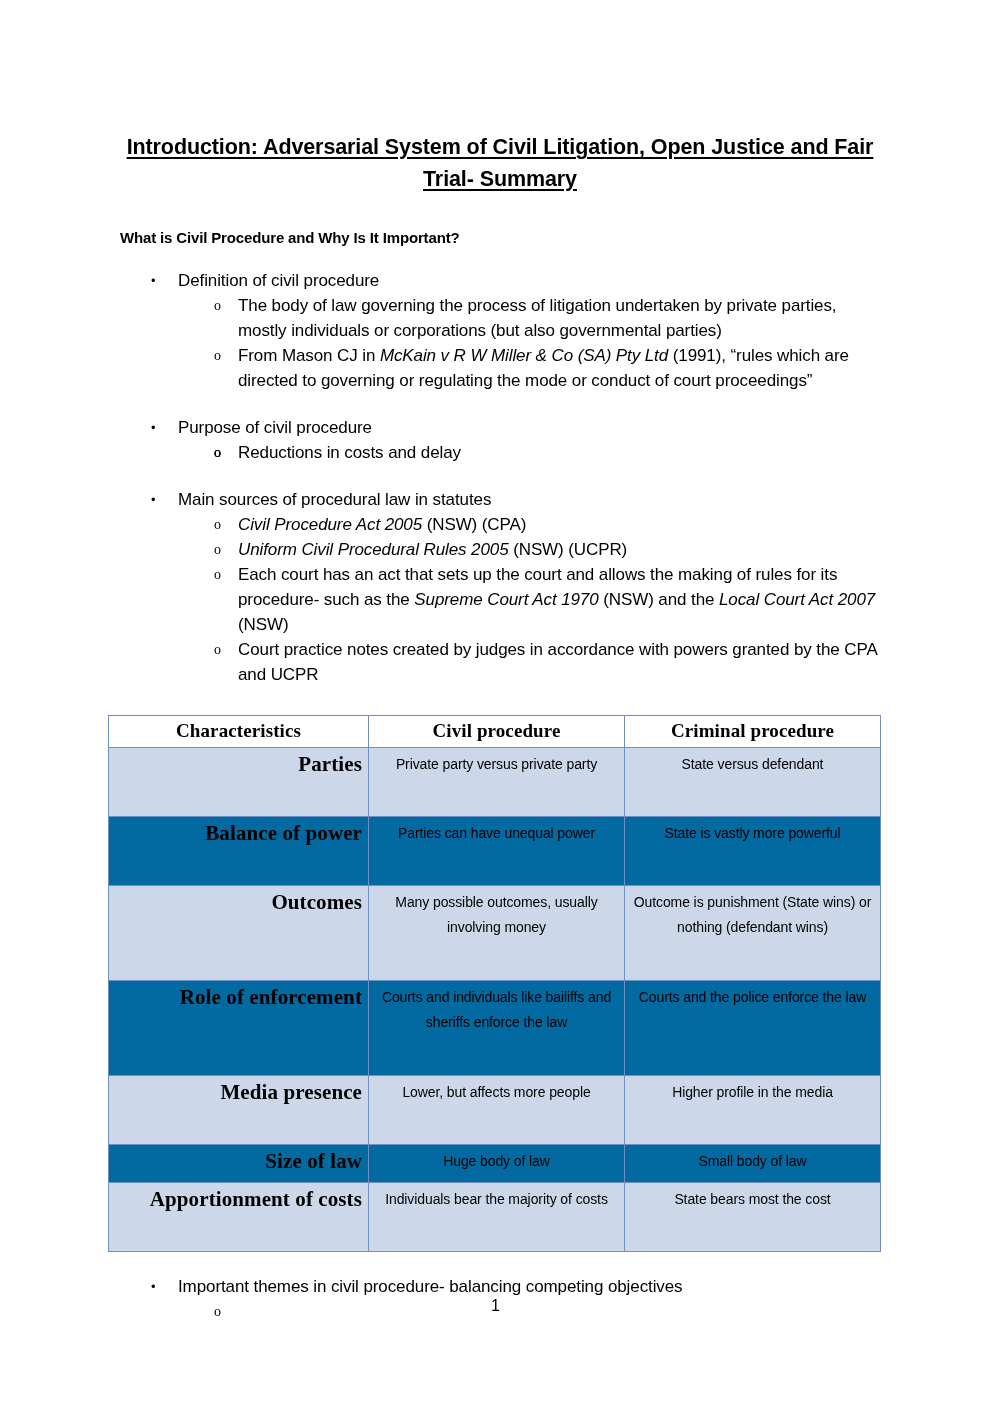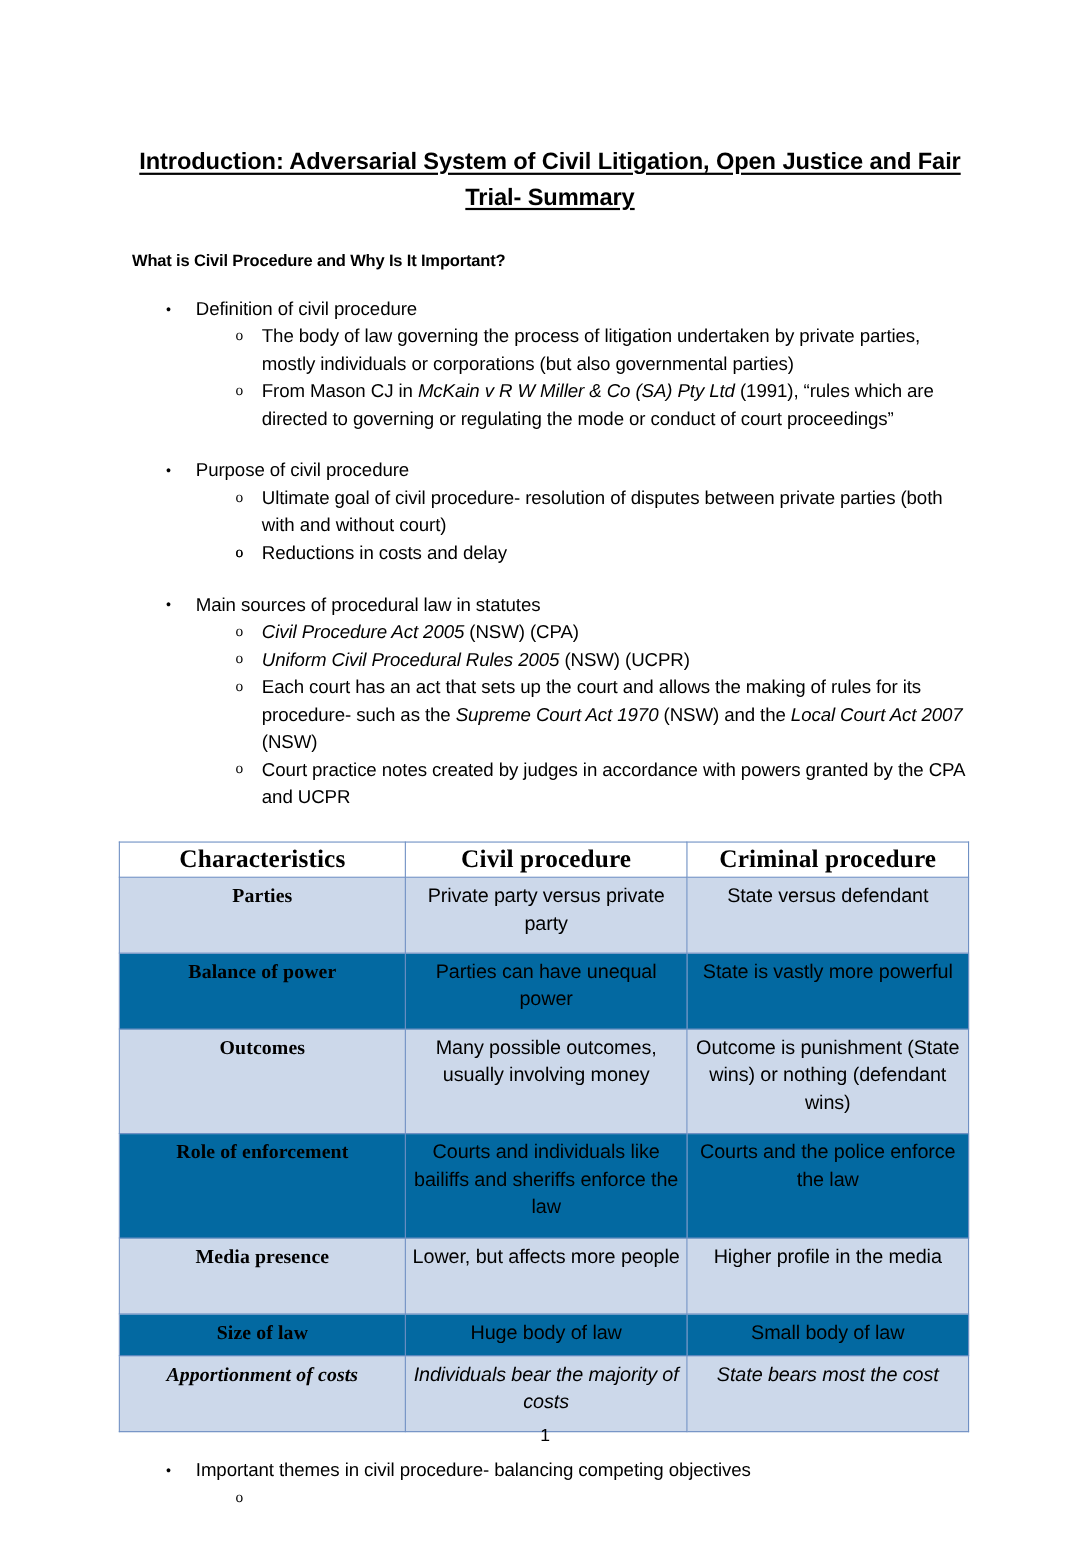--- a/index.html
+++ b/index.html
@@ -112,50 +112,51 @@
     text-align: center;
   }
   .cmp-table col.c1 { width: 260px; }
   .cmp-table col.c2 { width: 256px; }
   .cmp-table col.c3 { width: 256px; }
 
   .cmp-table thead th {
     background: #ffffff;
     font-family: "Liberation Serif", serif;
     font-weight: bold;
-    font-size: 23px;
+    font-size: 19px;
     line-height: 23px;
     padding: 3px 6px 5px 6px;
     letter-spacing: 0.1px;
   }
 
   .cmp-table tbody tr.shaded td { background: #ccd8ea; }
   .cmp-table tbody tr.plain  td { background: #0369a1; }
 
   .cmp-table td.charcell {
     font-family: "Liberation Serif", serif;
     font-weight: bold;
-    font-size: 18px;
+    font-size: 21px;
     line-height: 24px;
     letter-spacing: 0.1px;
+    text-align: right;
   }
   .cmp-table td.bodycell {
     font-family: "Liberation Sans", sans-serif;
-    font-size: 18px;
+    font-size: 14px;
     line-height: 25px;
     letter-spacing: -0.1px;
   }
 
   .row-h-parties td    { height: 56px; }
   .row-h-balance td    { height: 56px; }
   .row-h-outcomes td   { height: 82px; }
   .row-h-role td       { height: 82px; }
   .row-h-media td      { height: 56px; }
   .row-h-size td       { height: 22px; }
-  .row-h-apport td     { height: 56px; font-style: italic; }
+  .row-h-apport td     { height: 56px; }
 
   
   .page-number {
     position: absolute;
     left: 0;
     top: 1297px;
     width: 991px;
     text-align: center;
     font-size: 16px;
     font-family: "Liberation Sans", sans-serif;
@@ -172,21 +173,21 @@
     <h2 class="section-heading">What is Civil Procedure and Why Is It Important?</h2>
 
     <div id="bullets-root">
         <div class="bullet-group">
           <div class="lvl1"><span class="marker">•</span><span>Definition of civil procedure</span></div>
           <div class="lvl2"><span class="marker">o</span><span>The body of law governing the process of litigation undertaken by private parties, mostly individuals or corporations (but also governmental parties)</span></div>
           <div class="lvl2"><span class="marker">o</span><span>From Mason CJ in <em class="case">McKain v R W Miller &amp; Co (SA) Pty Ltd</em> (1991), “rules which are directed to governing or regulating the mode or conduct of court proceedings”</span></div>
         </div>
         <div class="bullet-group">
           <div class="lvl1"><span class="marker">•</span><span>Purpose of civil procedure</span></div>
-          <div class="lvl2"><span class="marker">o</span><span>Ultimate goal of civil procedure- resolution of disputes between private parties (both with and without court)</span></div>
+          <div class="lvl2"><span class="marker">o</span></div>
           <div class="lvl2"><span class="marker">o</span></div>
           <div class="lvl2"><span class="marker">o</span><span>Reductions in costs and delay</span></div>
         </div>
         <div class="bullet-group">
           <div class="lvl1"><span class="marker">•</span><span>Main sources of procedural law in statutes</span></div>
           <div class="lvl2"><span class="marker">o</span><span><em class="case">Civil Procedure Act 2005</em> (NSW) (CPA)</span></div>
           <div class="lvl2"><span class="marker">o</span><span><em class="case">Uniform Civil Procedural Rules 2005</em> (NSW) (UCPR)</span></div>
           <div class="lvl2"><span class="marker">o</span><span>Each court has an act that sets up the court and allows the making of rules for its procedure- such as the <em class="case">Supreme Court Act 1970</em> (NSW) and the <em class="case">Local Court Act 2007</em> (NSW)</span></div>
           <div class="lvl2"><span class="marker">o</span><span>Court practice notes created by judges in accordance with powers granted by the CPA and UCPR</span></div>
         </div>

